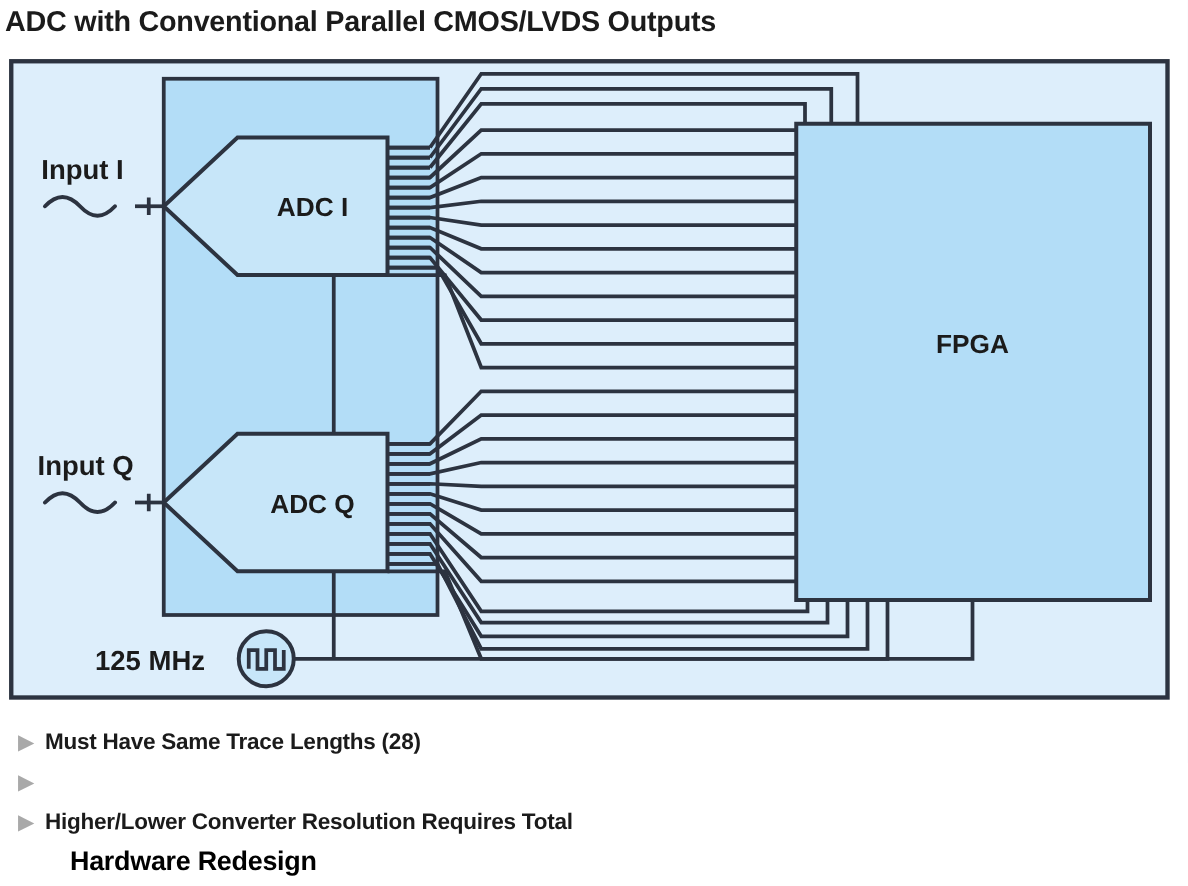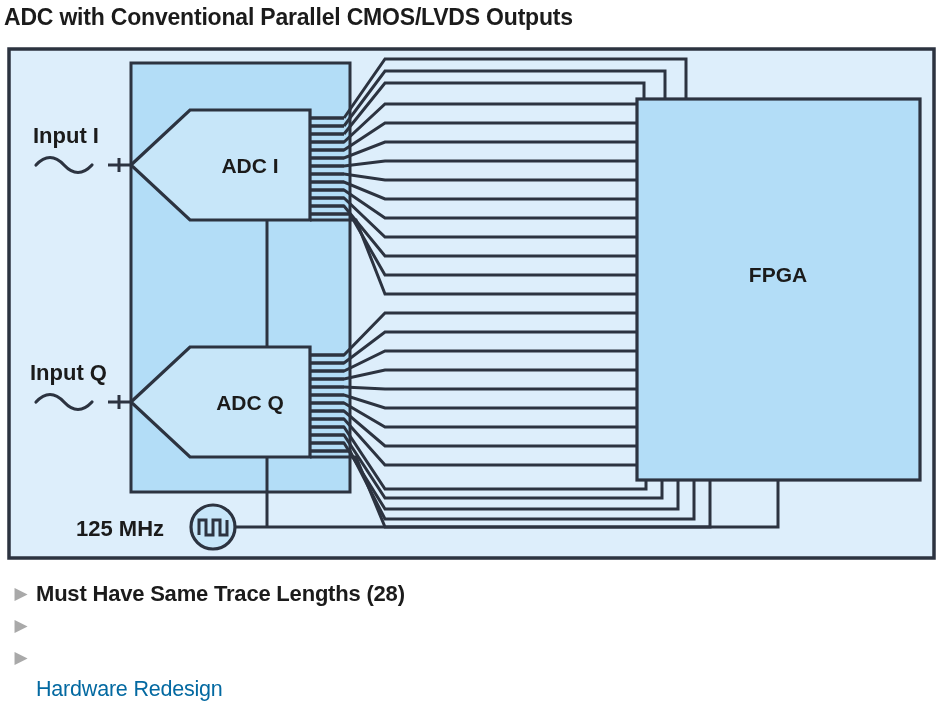--- a/index.html
+++ b/index.html
@@ -55,31 +55,31 @@
   .bullet-marker {
     width: 30px;
     flex: 0 0 30px;
     text-align: center;
     color: #a9a9a9;
     font-size: 17px;
     line-height: 31px;
     padding-left: 6px;
   }
   .bullet-text {
-    font-size: 22px;
+    font-size: 18px;
     font-weight: bold;
     color: #1b1b1b;
     line-height: 31px;
     letter-spacing: -0.2px;
   }
   .bullet-cont {
-    padding-left: 36px;
+    padding-left: 56px;
     font-size: 21.5px;
-    font-weight: normal;
-    color: #0369a1;
+    font-weight: bold;
+    color: #000000;
     line-height: 31px;
     letter-spacing: -0.2px;
   }
   text {
     font-family: "Liberation Sans", sans-serif;
     font-weight: bold;
     fill: #1b1b1b;
   }
 </style>
 </head>
@@ -200,17 +200,18 @@
   <div class="bullets">
     <div class="bullet-row">
       <div class="bullet-marker">▶</div>
       <div class="bullet-text">Must Have Same Trace Lengths (28)</div>
     </div>
     <div class="bullet-row">
       <div class="bullet-marker">▶</div>
     </div>
     <div class="bullet-row">
       <div class="bullet-marker">▶</div>
+      <div class="bullet-text">Higher/Lower Converter Resolution Requires Total</div>
     </div>
     <div class="bullet-cont">Hardware Redesign</div>
   </div>
 
 </div>
 
 </body></html>

